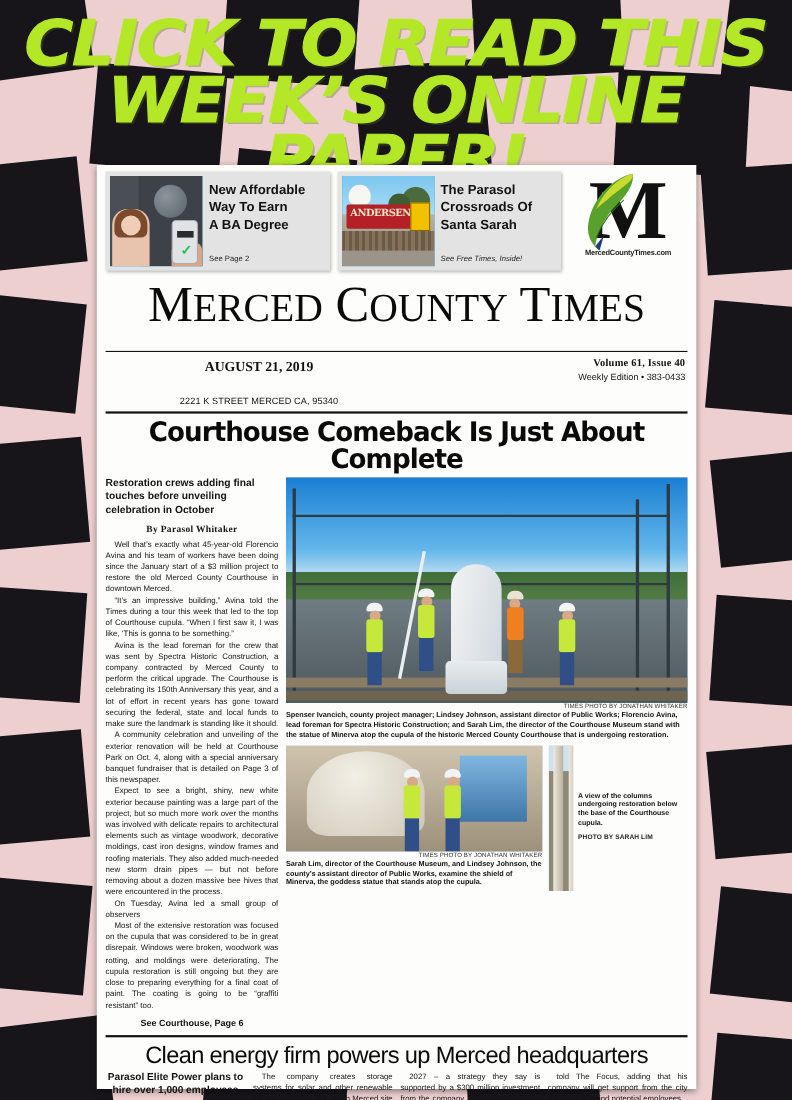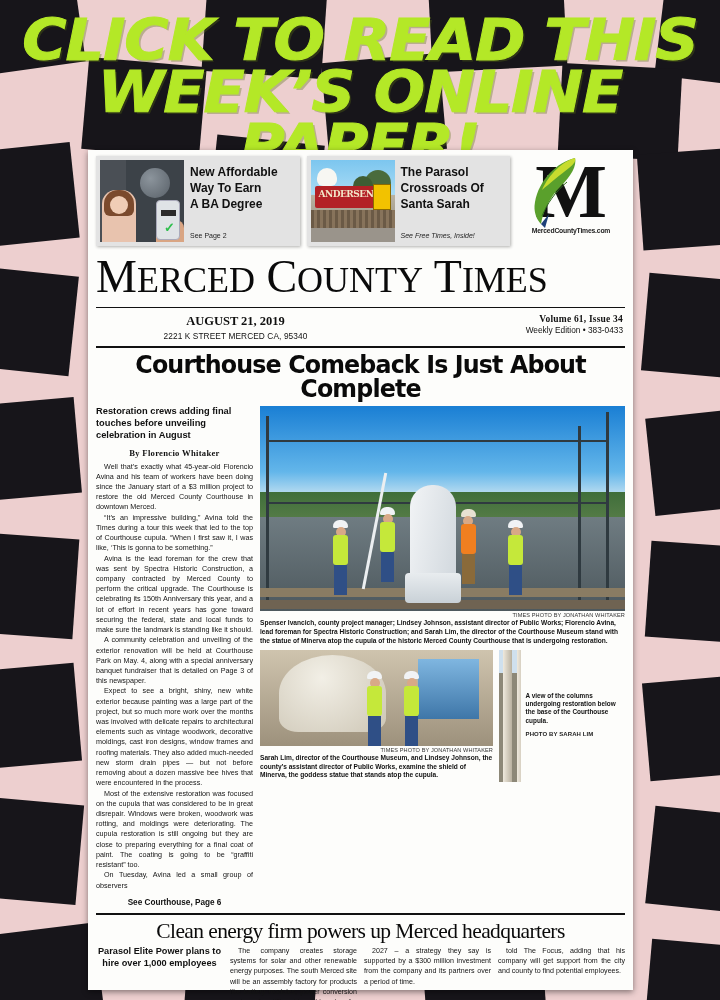--- a/index.html
+++ b/index.html
@@ -102,41 +102,41 @@
   #logo-M {
     position:absolute; left:0; top:0; width:96px; height:70px;
     font-family: "Liberation Serif", serif; font-weight: bold;
     font-size: 76px; line-height: 70px; color:#111; text-align:center;
   }
   #feather { position:absolute; left:6px; top:-2px; }
   #logo-url { font-size: 6.8px; font-weight: bold; color:#222; margin-top:-1px; letter-spacing:-.2px;}
 
   
   #masthead {
-    text-align: left;
+    text-align: center;
     font-family: "Liberation Serif", serif;
     font-size: 46px;
     line-height: 1.02;
     letter-spacing: 0px;
     margin-top: 6px;
     color: #0a0a0a;
     border-bottom: 1.5px solid #111;
-    padding-bottom: 6px;
+    padding-bottom: 18px;
   }
   #masthead .sc { font-size: 36px; }
 
   
   #dateline { display:flex; align-items:flex-start; padding: 6px 2px 5px 2px; border-bottom: 2.5px solid #111; }
   #dl-left { flex: 1 1 0; }
   #dl-mid { flex: 1.1 1 0; text-align:center; }
   #dl-right { flex: 1 1 0; text-align:right; }
   .dl-caps { font-family:"Liberation Serif", serif; font-weight: bold; font-size: 9.5px; letter-spacing: .2px; color:#111; }
   .dl-sub { font-size: 8.3px; color:#111; margin-top:1px; }
   .dl-date { font-family:"Liberation Serif", serif; font-weight:bold; font-size:12.5px; color:#111; }
-  .dl-addr { font-size: 8.3px; color:#111; margin-top:2px; letter-spacing:.1px; }
+  .dl-addr { font-size: 8.3px; color:#111; margin-top:18px; letter-spacing:.1px; }
 
   
   #lead { padding-top: 5px; }
   #lead-head {
     font-family: "DejaVu Sans", sans-serif;
     font-weight: bold;
     font-size: 24.5px;
     letter-spacing: -.9px;
     text-align:center;
     color:#0a0a0a;
@@ -186,21 +186,21 @@
   #photo3 { width: 58px; height: 132px; position:relative; overflow:hidden; background:#8d8878; }
   .p3-col { position:absolute; top:0; bottom:0; width:9px; background: linear-gradient(90deg,#efe9dd,#b9b1a0); }
   .p3-sky { position:absolute; left:0; right:0; top:0; height:18%; background:#cfe0ee; }
   #side-capt { flex: 1 1 auto; padding-top: 42px; }
   #side-capt .capt { font-size: 6.4px; }
   #side-capt .credit { text-align:left; font-size:6px; margin-top:6px; font-weight:bold; color:#222; }
 
   
   #rule { border-top: 2.5px solid #111; margin-top: 6px; }
   #story2-head {
-    font-family:Liberation Serif, serif;
+    font-family:Liberation Sans, sans-serif;
     font-size: 21.5px;
     letter-spacing:-.6px;
     text-align:center;
     color:#0a0a0a;
     margin-top: 5px;
     line-height:1.03;
   }
   #story2-cols { display:flex; gap: 7px; margin-top: 4px; }
   .s2col { flex: 1 1 0; }
   #s2-deck { font-size: 9.2px; font-weight:bold; text-align:center; line-height:1.3; color:#111; }
@@ -312,41 +312,41 @@
   <div id="masthead">
     <span>M<span class="sc">ERCED</span> C<span class="sc">OUNTY</span> T<span class="sc">IMES</span></span>
   </div>
 
   <div id="dateline">
     <div id="dl-mid">
       <div class="dl-date">AUGUST 21, 2019</div>
       <div class="dl-addr">2221 K STREET MERCED CA, 95340</div>
     </div>
     <div id="dl-right">
-      <div class="dl-caps">Volume 61, Issue 34</div>
+      <div class="dl-caps">Volume 61, Issue 40</div>
       <div class="dl-sub">Weekly Edition • 383-0433</div>
     </div>
   </div>
 
   <div id="lead">
     <div id="lead-head">Courthouse Comeback Is Just About Complete</div>
 
     <div id="lead-body">
 
       <div id="col1">
-        <div id="deck">Restoration crews adding final touches before unveiling celebration in August</div>
-        <div id="byline">By Florencio Whitaker</div>
+        <div id="deck">Restoration crews adding final touches before unveiling celebration in October</div>
+        <div id="byline">By Parasol Whitaker</div>
         <div class="body-txt">
           <p>Well that’s exactly what 45-year-old Florencio Avina and his team of workers have been doing since the January start of a $3 million project to restore the old Merced County Courthouse in downtown Merced.</p>
           <p>“It’s an impressive building,” Avina told the Times during a tour this week that led to the top of Courthouse cupula. “When I first saw it, I was like, ‘This is gonna to be something.”</p>
           <p>Avina is the lead foreman for the crew that was sent by Spectra Historic Construction, a company contracted by Merced County to perform the critical upgrade. The Courthouse is celebrating its 150th Anniversary this year, and a lot of effort in recent years has gone toward securing the federal, state and local funds to make sure the landmark is standing like it should.</p>
-          <p>A community celebration and unveiling of the exterior renovation will be held at Courthouse Park on May. 4, along with a special anniversary banquet fundraiser that is detailed on Page 3 of this newspaper.</p>
+          <p>A community celebration and unveiling of the exterior renovation will be held at Courthouse Park on Oct. 4, along with a special anniversary banquet fundraiser that is detailed on Page 3 of this newspaper.</p>
           <p>Expect to see a bright, shiny, new white exterior because painting was a large part of the project, but so much more work over the months was involved with delicate repairs to architectural elements such as vintage woodwork, decorative moldings, cast iron designs, window frames and roofing materials. They also added much-needed new storm drain pipes — but not before removing about a dozen massive bee hives that were encountered in the process.</p>
+          <p>On Tuesday, Avina led a small group of observers</p>
           <p>Most of the extensive restoration was focused on the cupula that was considered to be in great disrepair. Windows were broken, woodwork was rotting, and moldings were deteriorating. The cupula restoration is still ongoing but they are close to preparing everything for a final coat of paint. The coating is going to be “graffiti resistant” too.</p>
-          <p>On Tuesday, Avina led a small group of observers</p>
         </div>
         <div class="jump">See Courthouse, Page 6</div>
       </div>
 
       <div id="col-right">
 
         <div class="photo" id="photo1">
           <div class="sky"></div>
           <div class="horizon"></div>
           <div class="roofdeck"></div>

